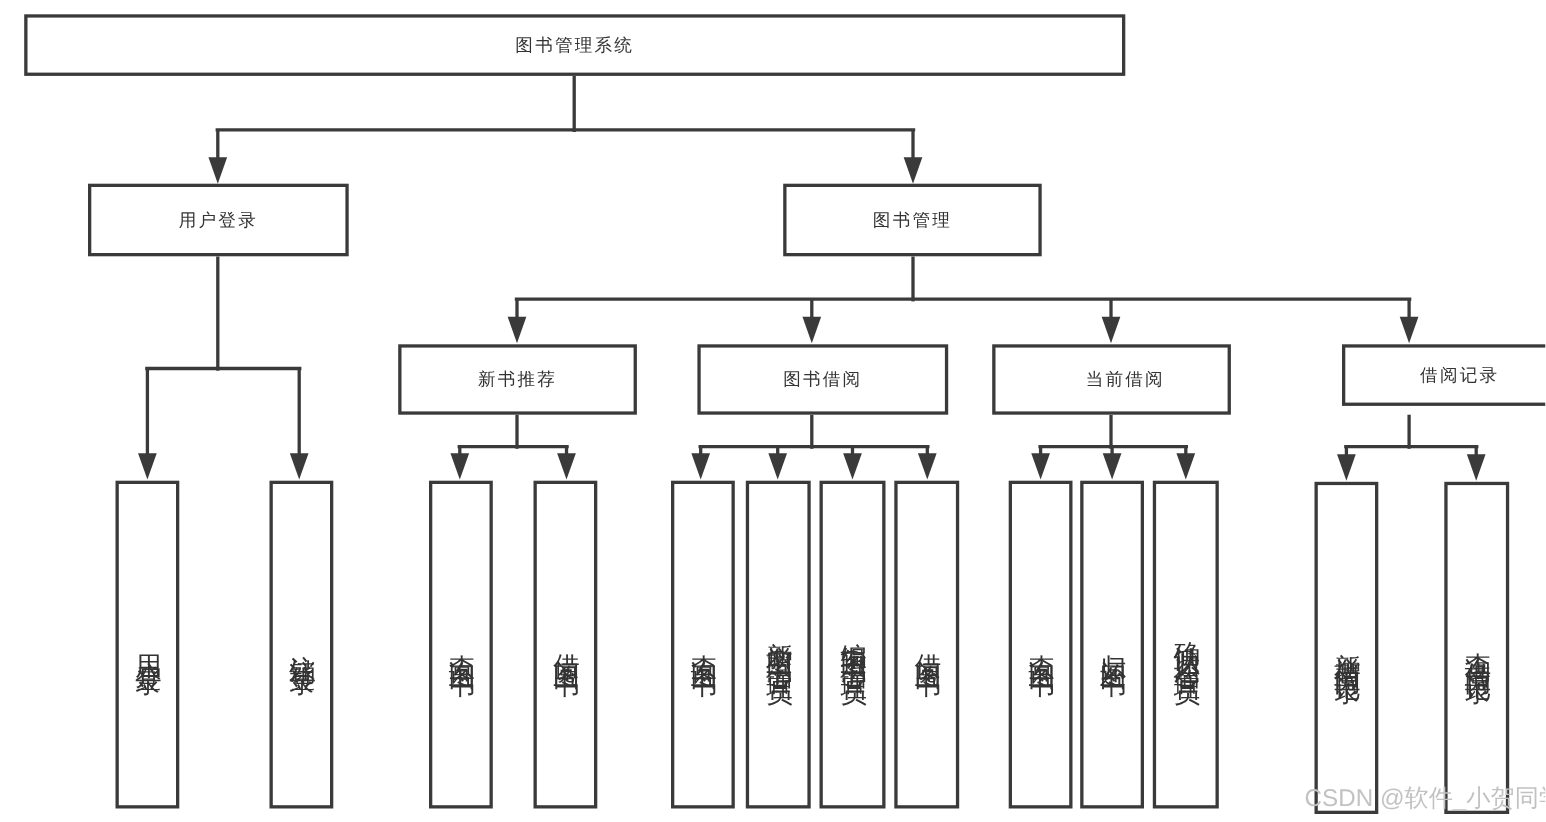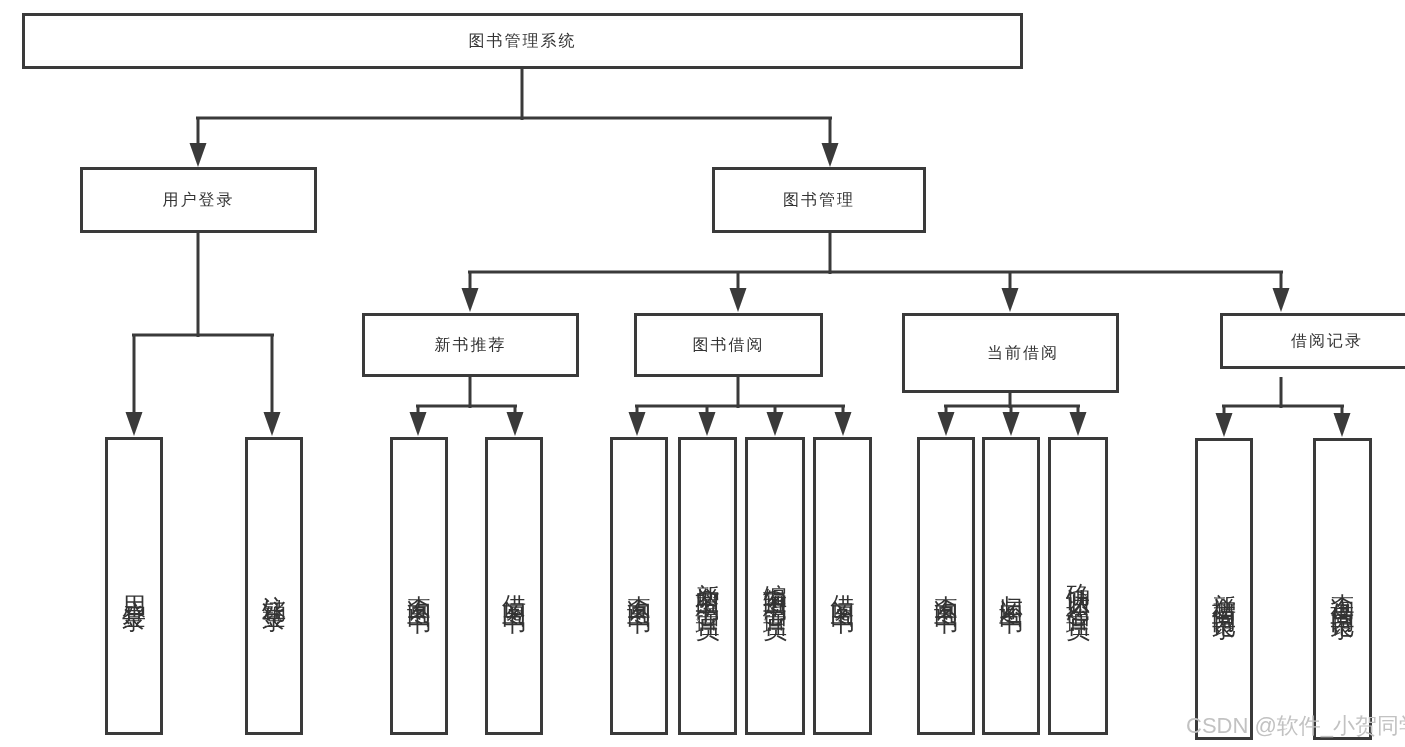--- a/index.html
+++ b/index.html
@@ -92,25 +92,25 @@
       <polygon points="1069.5,412 1086.5,412 1078,436" fill="#3a3a3a"></polygon>
       <line x1="1224" y1="406" x2="1224" y2="419" stroke="#3a3a3a" stroke-width="3"></line>
       <polygon points="1215.5,413 1232.5,413 1224,437" fill="#3a3a3a"></polygon>
       <line x1="1342" y1="406" x2="1342" y2="419" stroke="#3a3a3a" stroke-width="3"></line>
       <polygon points="1333.5,413 1350.5,413 1342,437" fill="#3a3a3a"></polygon>
     </svg>
 
   <div class="node h" style="left:22px;top:13px;width:1001px;height:56px;">图书管理系统</div>
 
   <div class="node h" style="left:80px;top:167px;width:237px;height:66px;">用户登录</div>
-  <div class="node h" style="left:712px;top:167px;width:214px;height:66px;">图书管理</div>
+  <div class="node h" style="left:712px;top:167px;width:235px;height:66px;">图书管理</div>
 
   <div class="node h" style="left:362px;top:313px;width:217px;height:64px;text-align:right;">新书推荐</div>
-  <div class="node h" style="left:634px;top:313px;width:189px;height:64px;">图书借阅</div>
-  <div class="node h" style="left:902px;top:313px;width:217px;height:80px;padding-left:25px;">当前借阅</div>
+  <div class="node h" style="left:634px;top:313px;width:228px;height:64px;">图书借阅</div>
+  <div class="node h" style="left:902px;top:313px;width:217px;height:64px;padding-left:25px;">当前借阅</div>
   <div class="node h" style="left:1174px;top:313px;width:214px;height:56px;margin-left:46px;">借阅记录</div>
 
   <div class="node v" style="left:105px;top:437px;width:58px;height:298px;">用户登录</div>
   <div class="node v" style="left:245px;top:437px;width:58px;height:298px;">注销登录</div>
 
   <div class="node v" style="left:390px;top:437px;width:58px;height:298px;">查询图书</div>
   <div class="node v" style="left:485px;top:437px;width:58px;height:298px;">借阅图书</div>
 
   <div class="node v" style="left:610px;top:437px;width:58px;height:298px;">查询图书</div>
   <div class="node v" style="left:678px;top:437px;width:59px;height:298px;">新增图书（管理员）</div>

